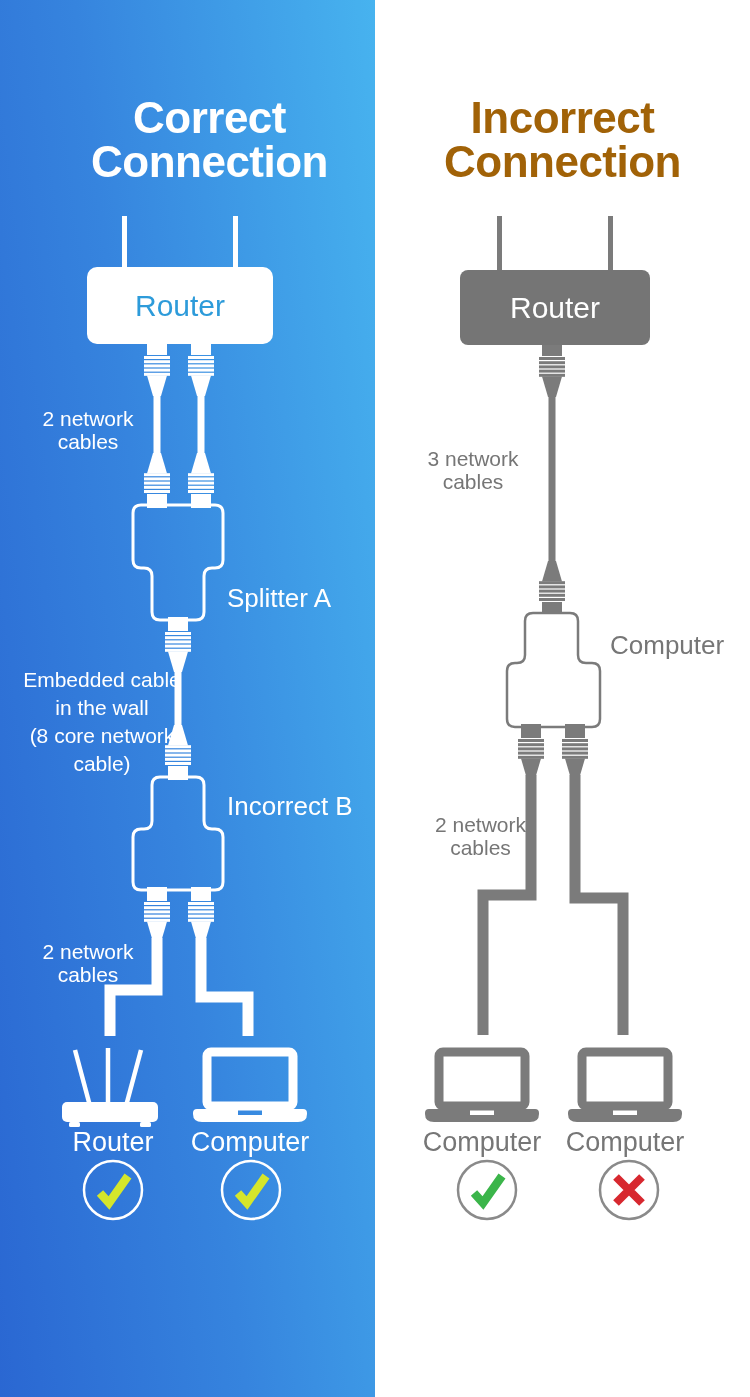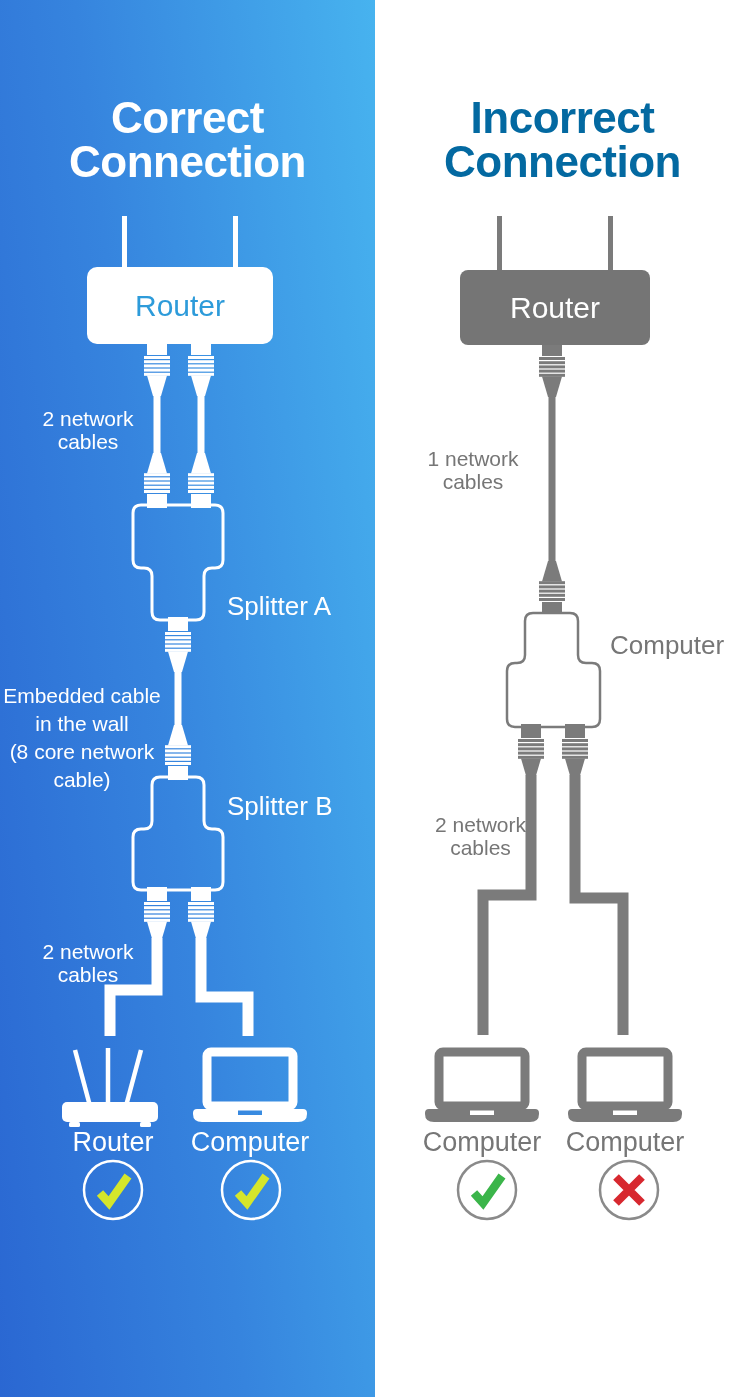--- a/index.html
+++ b/index.html
@@ -8,22 +8,22 @@
     font-family:"Liberation Sans","DejaVu Sans",sans-serif;
   }
   .panel{position:absolute;top:0;height:1397px;width:375px;}
   .panel-left{left:0;background:linear-gradient(83deg,#2a67d2 0%,#3684de 45%,#47b3ef 100%);}
   .panel-right{left:375px;background:#ffffff;}
   svg.diagram{position:absolute;left:0;top:0;}
   .lbl{position:absolute;white-space:pre-line;text-align:center;line-height:1.1;}
   .white{color:#ffffff;}
   .gray{color:#767676;}
   .title{font-size:44px;font-weight:700;line-height:1.0;letter-spacing:-0.5px;}
-  .title-left{left:0;top:96px;width:375px;color:#ffffff;}
-  .title-right{left:375px;top:96px;width:375px;color:#0369a1;}
+  .title-left{left:0;top:96px;width:375px;color:#ffffff;padding-left:22px;}
+  .title-right{left:375px;top:96px;width:375px;color:#a16207;}
   .routerbox{position:absolute;display:flex;align-items:center;justify-content:center;
     font-size:30px;}
   .routerbox-left{left:87px;top:267px;width:186px;height:77px;background:#ffffff;
     border-radius:10px;color:#2d9bda;}
   .routerbox-right{left:460px;top:270px;width:190px;height:75px;background:#757575;
     border-radius:8px;color:#ffffff;}
   .cable-lbl{font-size:21px;}
   .splitter-lbl{font-size:26px;text-align:left;}
   .embedded-lbl{font-size:21px;line-height:1.33;}
   .device-lbl{font-size:27px;}
@@ -146,37 +146,37 @@
 Connection</div>
   <div class="lbl title title-right">Incorrect
 Connection</div>
 
   <div class="routerbox routerbox-left">Router</div>
   <div class="routerbox routerbox-right">Router</div>
 
   <div class="lbl cable-lbl white" style="left:18px;top:407px;width:140px;">2 network
 cables</div>
 
-  <div class="lbl splitter-lbl white" style="left:227px;top:584px;width:140px;margin-top:8px;">Splitter A</div>
+  <div class="lbl splitter-lbl white" style="left:227px;top:584px;width:140px;">Splitter A</div>
 
-  <div class="lbl embedded-lbl white" style="left:0;top:666px;width:164px;margin-top:16px;">Embedded cable
+  <div class="lbl embedded-lbl white" style="left:20px;top:666px;width:164px;">Embedded cable
 in the wall
 (8 core network
 cable)</div>
 
-  <div class="lbl splitter-lbl white" style="left:227px;top:792px;width:140px;">Splitter B</div>
+  <div class="lbl splitter-lbl white" style="left:227px;top:792px;width:140px;">Incorrect B</div>
 
   <div class="lbl cable-lbl white" style="left:18px;top:940px;width:140px;">2 network
 cables</div>
 
   <div class="lbl device-lbl white" style="left:53px;top:1128px;width:120px;">Router</div>
   <div class="lbl device-lbl white" style="left:190px;top:1128px;width:120px;">Computer</div>
 
 
-  <div class="lbl cable-lbl gray" style="left:398px;top:447px;width:150px;">1 network
+  <div class="lbl cable-lbl gray" style="left:398px;top:447px;width:150px;">3 network
 cables</div>
 
   <div class="lbl splitter-lbl gray" style="left:610px;top:631px;width:130px;">Computer</div>
 
   <div class="lbl cable-lbl gray" style="left:403px;top:813px;width:155px;">2 network
 cables</div>
 
   <div class="lbl device-lbl gray" style="left:421px;top:1128px;width:122px;">Computer</div>
   <div class="lbl device-lbl gray" style="left:564px;top:1128px;width:122px;">Computer</div>
 

